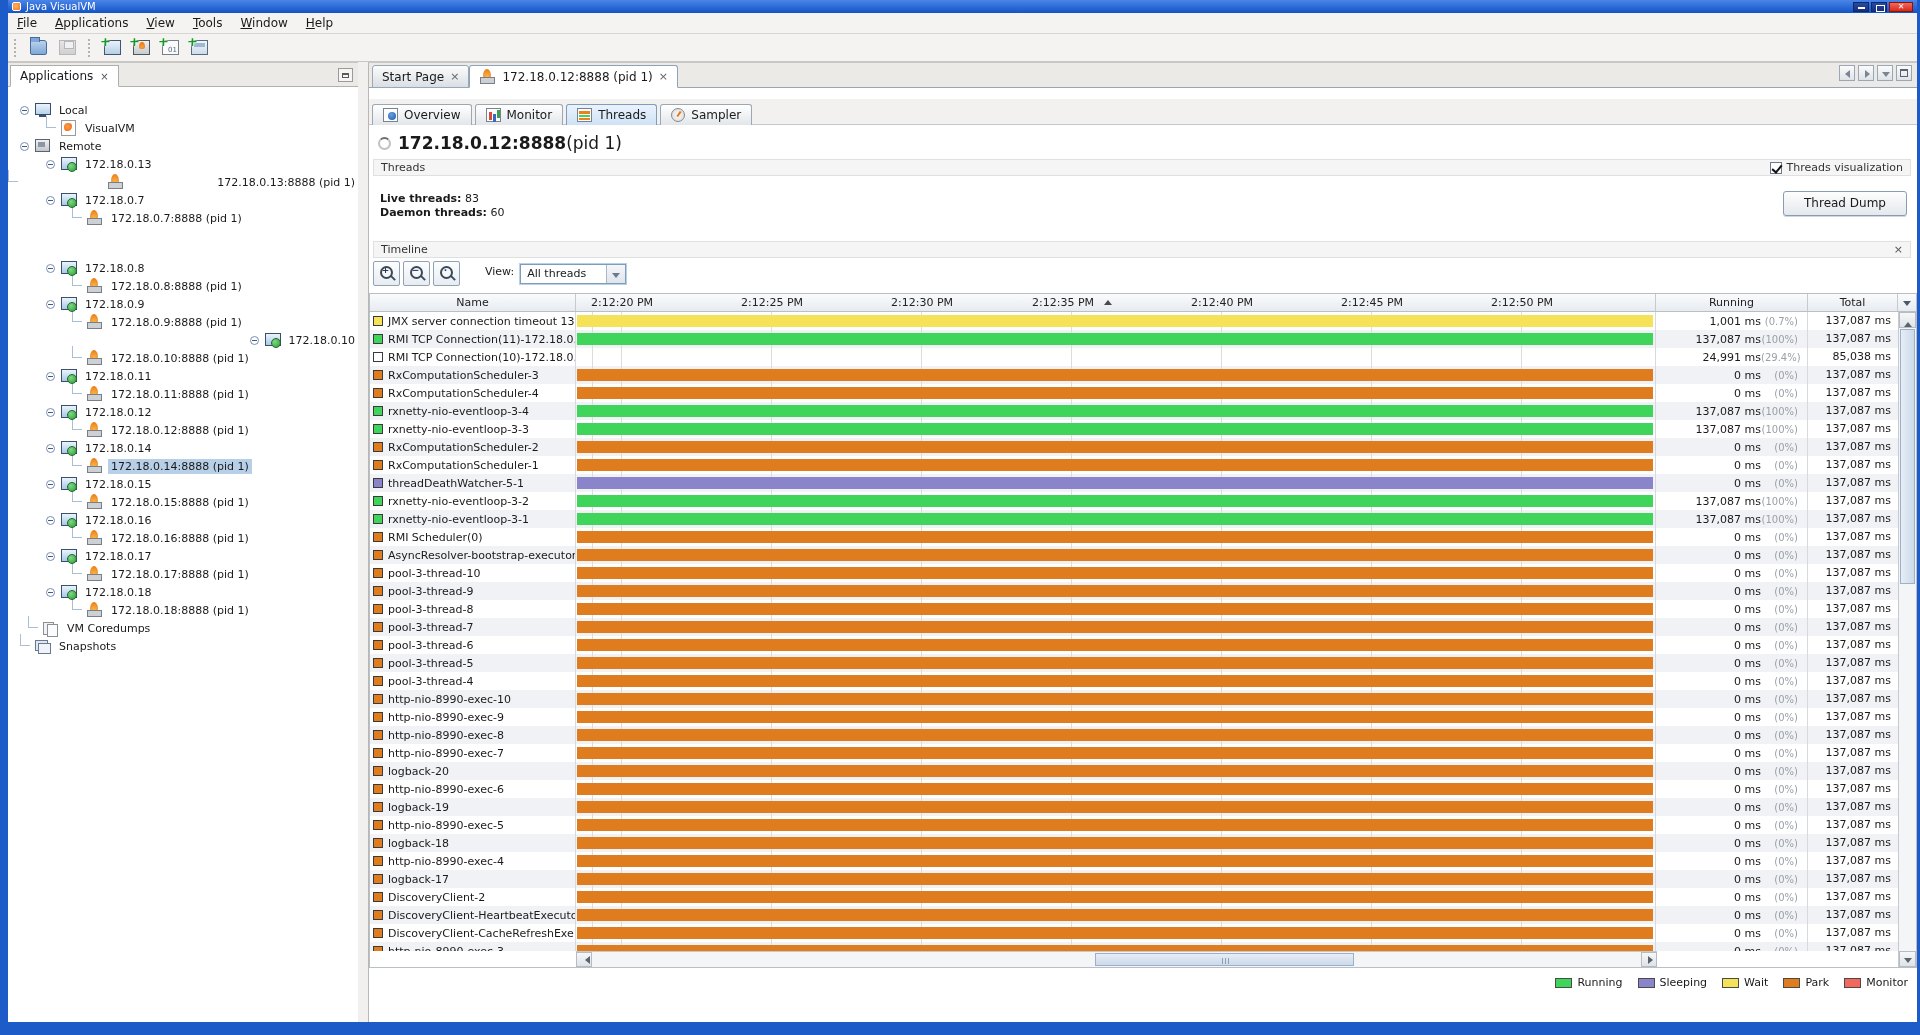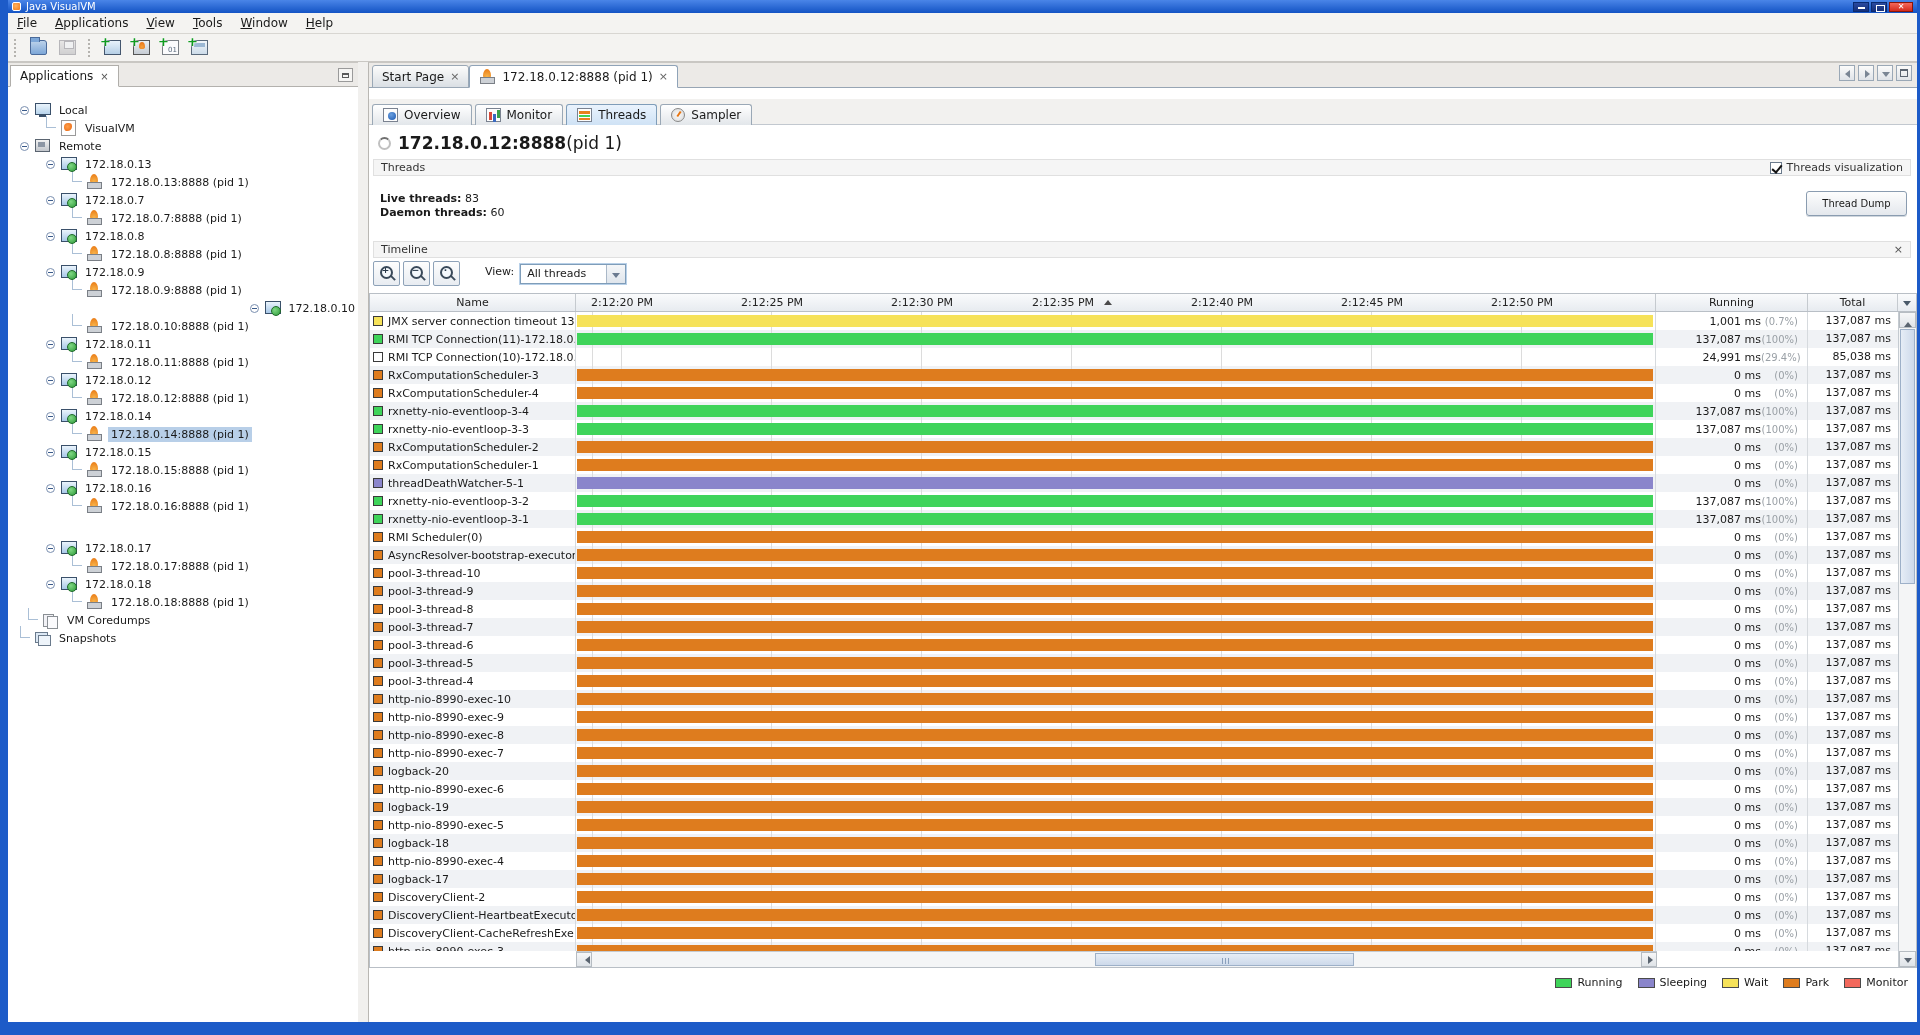--- a/index.html
+++ b/index.html
@@ -114,21 +114,21 @@
   .section-bar { position:absolute; left:4px; right:6px; height:17px; background:#f5f5f5; border:1px solid #e0e0e0; font-size:11px; color:#333; display:flex; align-items:center; padding:0 7px; }
   .sec-threads { top:34px; }
   .sec-timeline { top:116px; }
   .sec-spacer { flex:1; }
   .checkbox { width:12px; height:12px; border:1px solid #6a7a8c; background:#fff; position:relative; margin-right:5px; }
   .checkbox::after { content:""; position:absolute; left:3px; top:0px; width:4px; height:8px; border:solid #111; border-width:0 2px 2px 0; transform:rotate(40deg); }
   .sec-close { font-size:11px; color:#555; padding-left:8px; }
 
   .info { position:absolute; top:67px; left:11px; line-height:14px; font-size:11px; }
   .info b { font-weight:bold; }
-  .dump-btn { position:absolute; top:66px; right:10px; width:101px; height:25px; border:1px solid #8a9cb0; border-radius:3px; background:linear-gradient(#fdfdfd,#e4e8ed); font-size:10px; text-align:center; line-height:23px; box-shadow:0 1px 0 #cfd6dd; }
+  .dump-btn { position:absolute; top:66px; right:10px; width:124px; height:25px; border:1px solid #8a9cb0; border-radius:3px; background:linear-gradient(#fdfdfd,#e4e8ed); font-size:12px; text-align:center; line-height:23px; box-shadow:0 1px 0 #cfd6dd; }
 
   .tl-toolbar { position:absolute; top:135px; left:4px; height:27px; display:flex; align-items:center; }
   .zoom-btn { width:27px; height:25px; border:1px solid #8ea2b8; border-radius:2px; background:linear-gradient(#fdfdfd,#e8ecf1); margin-right:3px; position:relative; }
   .mag::before { content:""; position:absolute; left:6px; top:4px; width:9px; height:9px; border:2px solid #3a4a5a; border-radius:50%; background:#f4f8fc; }
   .mag::after { content:""; position:absolute; left:16px; top:15px; width:6px; height:2px; background:#3a4a5a; transform:rotate(45deg); }
   .mag-sign { position:absolute; left:7px; top:3px; width:9px; text-align:center; font-size:9px; font-weight:bold; color:#2a3a4a; z-index:1; }
   .view-label { margin:0 6px 5px 22px; font-size:11px; }
   .view-select { width:106px; height:20px; border:1px solid #7f9db9; outline:1px solid #b8d0e8; background:#fff; font-size:11px; display:flex; align-items:center; padding-left:6px; position:relative; }
   .vs-btn { position:absolute; right:0; top:0; bottom:0; width:19px; background:linear-gradient(#f4f6f8,#dfe5ec); border-left:1px solid #aab8c8; }
   .vs-btn::before { content:""; position:absolute; left:5px; top:8px; border:4px solid transparent; border-top:5px solid #6a7a90; }
@@ -246,116 +246,116 @@
           <div class="tree-row" style="padding-left: 12px;">
             <span class="knob"></span>
             <span class="ticon icon-remote"></span>
             <span class="tlabel">Remote</span>
           </div>
           <div class="tree-row" style="padding-left: 38px;">
             <span class="knob"></span>
             <span class="ticon icon-host"></span>
             <span class="tlabel">172.18.0.13</span>
           </div>
+          <div class="tree-row" style=" justify-content: space-between;">
+            <span class="conn"></span>
+            <span class="ticon icon-jmx"></span>
+            <span class="tlabel">172.18.0.13:8888 (pid 1)</span>
+          </div>
+          <div class="tree-row" style="padding-left: 38px;">
+            <span class="knob"></span>
+            <span class="ticon icon-host"></span>
+            <span class="tlabel">172.18.0.7</span>
+          </div>
           <div class="tree-row" style="padding-left: 64px;">
             <span class="conn"></span>
             <span class="ticon icon-jmx"></span>
-            <span class="tlabel">172.18.0.13:8888 (pid 1)</span>
+            <span class="tlabel">172.18.0.7:8888 (pid 1)</span>
+          </div>
+          <div class="tree-row" style="padding-left: 38px; margin-top: 32px;">
+            <span class="knob"></span>
+            <span class="ticon icon-host"></span>
+            <span class="tlabel">172.18.0.8</span>
+          </div>
+          <div class="tree-row" style="padding-left: 64px;">
+            <span class="conn"></span>
+            <span class="ticon icon-jmx"></span>
+            <span class="tlabel">172.18.0.8:8888 (pid 1)</span>
           </div>
           <div class="tree-row" style="padding-left: 38px;">
             <span class="knob"></span>
             <span class="ticon icon-host"></span>
-            <span class="tlabel">172.18.0.7</span>
+            <span class="tlabel">172.18.0.9</span>
           </div>
           <div class="tree-row" style="padding-left: 64px;">
             <span class="conn"></span>
             <span class="ticon icon-jmx"></span>
-            <span class="tlabel">172.18.0.7:8888 (pid 1)</span>
+            <span class="tlabel">172.18.0.9:8888 (pid 1)</span>
+          </div>
+          <div class="tree-row" style="padding-left: 38px; justify-content: flex-end;">
+            <span class="knob"></span>
+            <span class="ticon icon-host"></span>
+            <span class="tlabel">172.18.0.10</span>
+          </div>
+          <div class="tree-row" style="padding-left: 64px;">
+            <span class="conn"></span>
+            <span class="ticon icon-jmx"></span>
+            <span class="tlabel">172.18.0.10:8888 (pid 1)</span>
           </div>
           <div class="tree-row" style="padding-left: 38px;">
             <span class="knob"></span>
             <span class="ticon icon-host"></span>
-            <span class="tlabel">172.18.0.8</span>
+            <span class="tlabel">172.18.0.11</span>
           </div>
           <div class="tree-row" style="padding-left: 64px;">
             <span class="conn"></span>
             <span class="ticon icon-jmx"></span>
-            <span class="tlabel">172.18.0.8:8888 (pid 1)</span>
+            <span class="tlabel">172.18.0.11:8888 (pid 1)</span>
           </div>
           <div class="tree-row" style="padding-left: 38px;">
             <span class="knob"></span>
             <span class="ticon icon-host"></span>
-            <span class="tlabel">172.18.0.9</span>
+            <span class="tlabel">172.18.0.12</span>
           </div>
           <div class="tree-row" style="padding-left: 64px;">
             <span class="conn"></span>
             <span class="ticon icon-jmx"></span>
-            <span class="tlabel">172.18.0.9:8888 (pid 1)</span>
-          </div>
-          <div class="tree-row" style="padding-left: 38px; justify-content: flex-end;">
-            <span class="knob"></span>
-            <span class="ticon icon-host"></span>
-            <span class="tlabel">172.18.0.10</span>
+            <span class="tlabel">172.18.0.12:8888 (pid 1)</span>
+          </div>
+          <div class="tree-row" style="padding-left: 38px;">
+            <span class="knob"></span>
+            <span class="ticon icon-host"></span>
+            <span class="tlabel">172.18.0.14</span>
+          </div>
+          <div class="tree-row selected" style="padding-left: 64px;">
+            <span class="conn"></span>
+            <span class="ticon icon-jmx"></span>
+            <span class="tlabel">172.18.0.14:8888 (pid 1)</span>
+          </div>
+          <div class="tree-row" style="padding-left: 38px;">
+            <span class="knob"></span>
+            <span class="ticon icon-host"></span>
+            <span class="tlabel">172.18.0.15</span>
           </div>
           <div class="tree-row" style="padding-left: 64px;">
             <span class="conn"></span>
             <span class="ticon icon-jmx"></span>
-            <span class="tlabel">172.18.0.10:8888 (pid 1)</span>
+            <span class="tlabel">172.18.0.15:8888 (pid 1)</span>
           </div>
           <div class="tree-row" style="padding-left: 38px;">
             <span class="knob"></span>
             <span class="ticon icon-host"></span>
-            <span class="tlabel">172.18.0.11</span>
+            <span class="tlabel">172.18.0.16</span>
           </div>
           <div class="tree-row" style="padding-left: 64px;">
             <span class="conn"></span>
             <span class="ticon icon-jmx"></span>
-            <span class="tlabel">172.18.0.11:8888 (pid 1)</span>
+            <span class="tlabel">172.18.0.16:8888 (pid 1)</span>
           </div>
           <div class="tree-row" style="padding-left: 38px;">
-            <span class="knob"></span>
-            <span class="ticon icon-host"></span>
-            <span class="tlabel">172.18.0.12</span>
-          </div>
-          <div class="tree-row" style="padding-left: 64px;">
-            <span class="conn"></span>
-            <span class="ticon icon-jmx"></span>
-            <span class="tlabel">172.18.0.12:8888 (pid 1)</span>
-          </div>
-          <div class="tree-row" style="padding-left: 38px;">
-            <span class="knob"></span>
-            <span class="ticon icon-host"></span>
-            <span class="tlabel">172.18.0.14</span>
-          </div>
-          <div class="tree-row selected" style="padding-left: 64px;">
-            <span class="conn"></span>
-            <span class="ticon icon-jmx"></span>
-            <span class="tlabel">172.18.0.14:8888 (pid 1)</span>
-          </div>
-          <div class="tree-row" style="padding-left: 38px;">
-            <span class="knob"></span>
-            <span class="ticon icon-host"></span>
-            <span class="tlabel">172.18.0.15</span>
-          </div>
-          <div class="tree-row" style="padding-left: 64px;">
-            <span class="conn"></span>
-            <span class="ticon icon-jmx"></span>
-            <span class="tlabel">172.18.0.15:8888 (pid 1)</span>
-          </div>
-          <div class="tree-row" style="padding-left: 38px;">
-            <span class="knob"></span>
-            <span class="ticon icon-host"></span>
-            <span class="tlabel">172.18.0.16</span>
-          </div>
-          <div class="tree-row" style="padding-left: 64px;">
-            <span class="conn"></span>
-            <span class="ticon icon-jmx"></span>
-            <span class="tlabel">172.18.0.16:8888 (pid 1)</span>
-          </div>
-          <div class="tree-row" style="padding-left: 38px; margin-top: 24px;">
             <span class="knob"></span>
             <span class="ticon icon-host"></span>
             <span class="tlabel">172.18.0.17</span>
           </div>
           <div class="tree-row" style="padding-left: 64px;">
             <span class="conn"></span>
             <span class="ticon icon-jmx"></span>
             <span class="tlabel">172.18.0.17:8888 (pid 1)</span>
           </div>
           <div class="tree-row" style="padding-left: 38px;">

